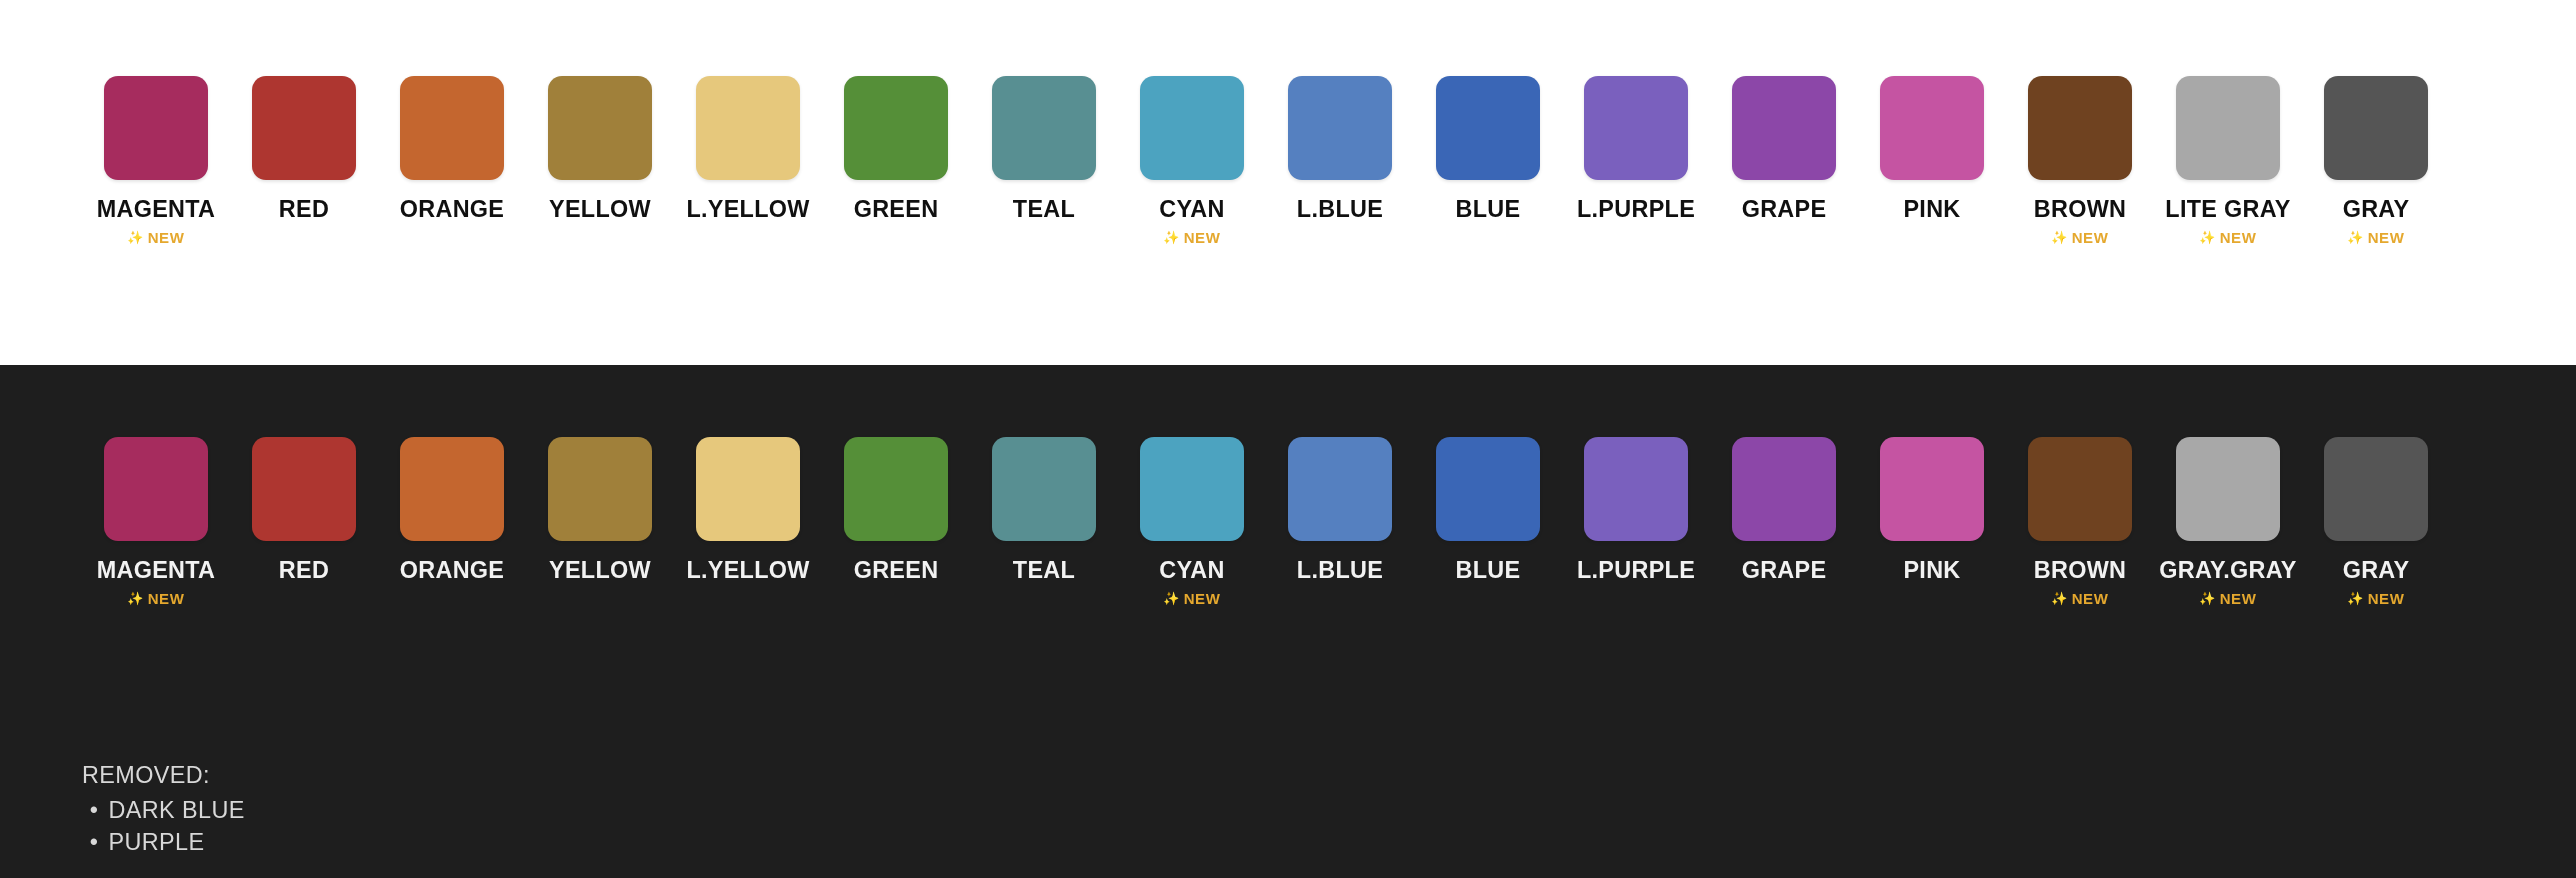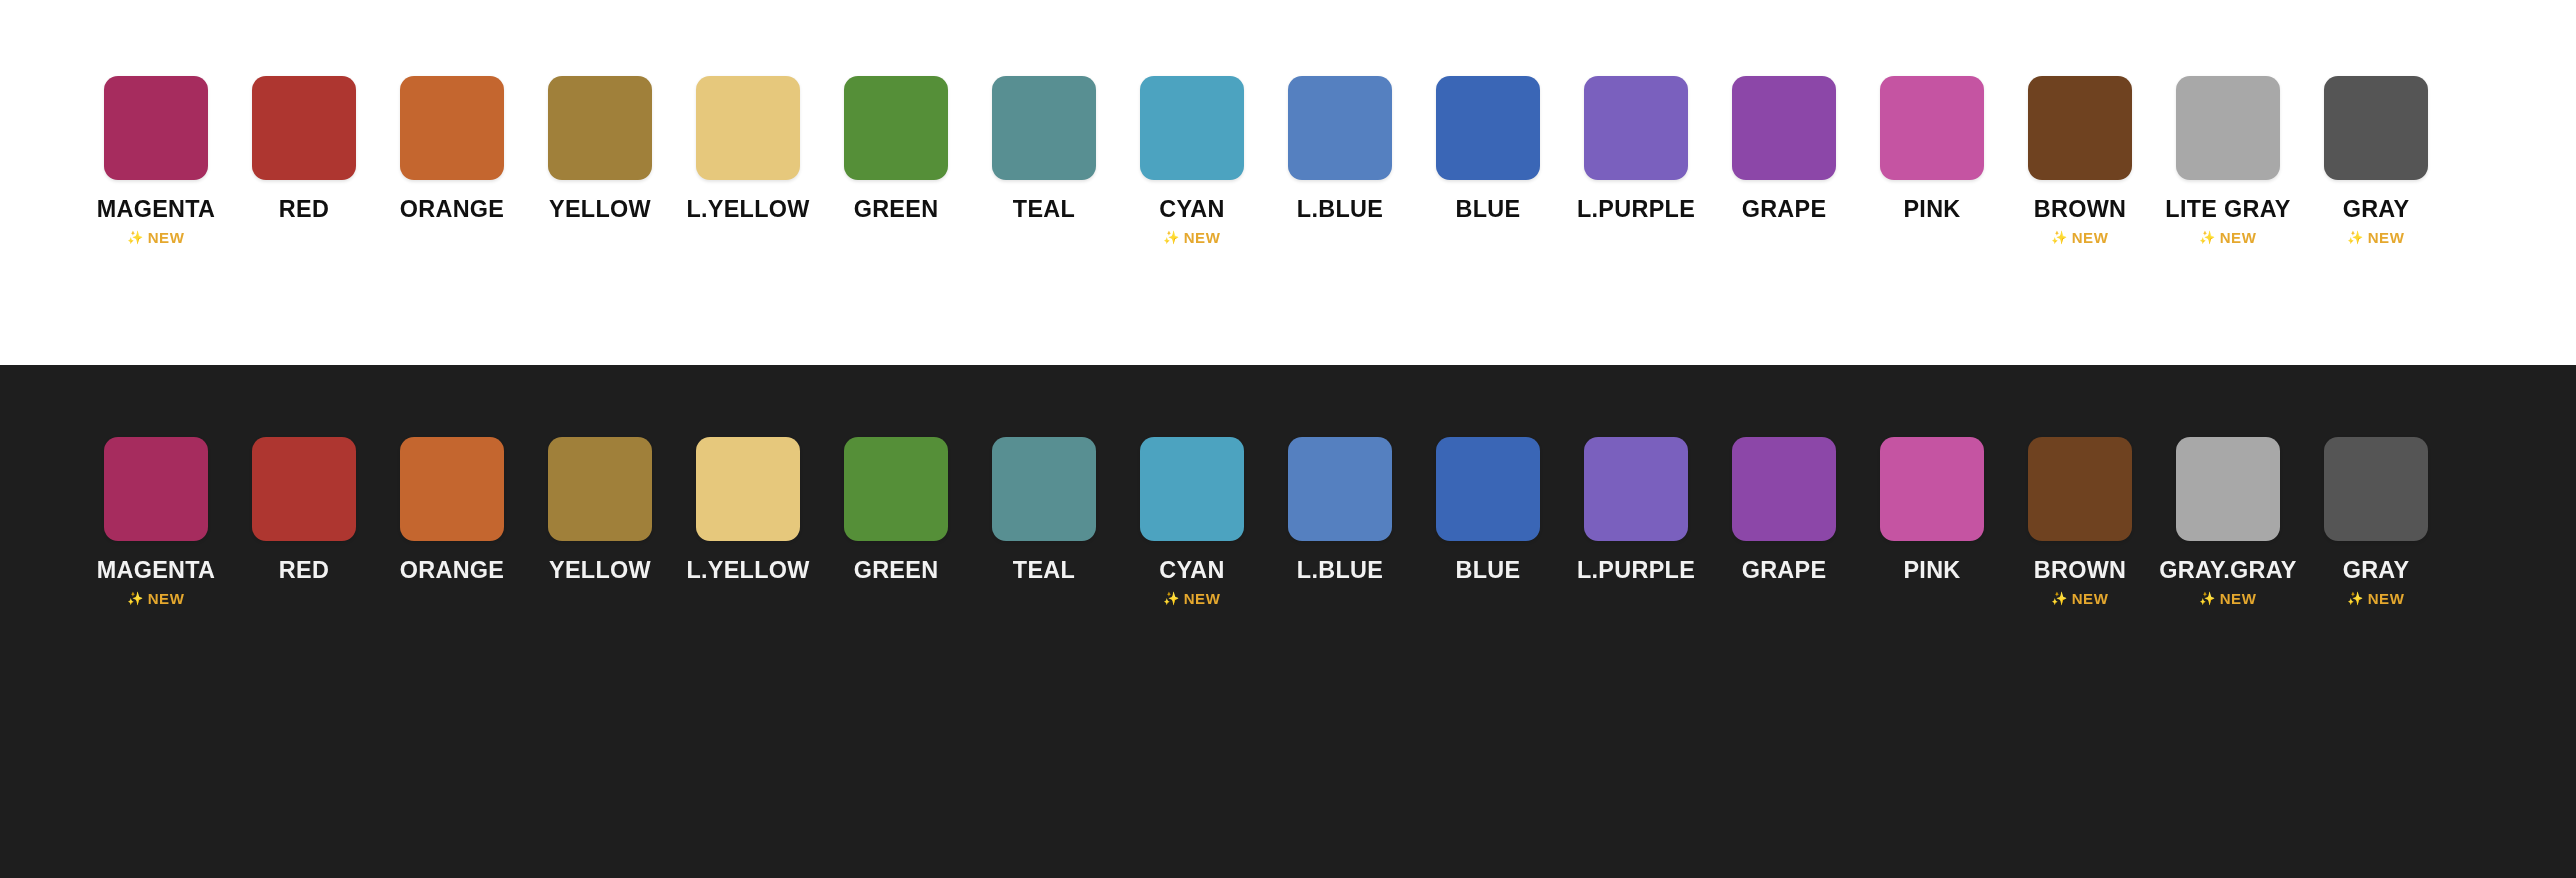--- a/index.html
+++ b/index.html
@@ -380,14 +380,21 @@
       <div class="swatch-cell">
         <div class="swatch-chip" style="background: rgb(85, 85, 85);"></div>
         <div class="swatch-label">GRAY</div>
         <div class="new-badge">
           <span class="sparkle-icon">✨</span>
           <span>NEW</span>
         </div>
       </div>
     </div>
 
+  <div class="removed-block">
+    <div class="removed-title">REMOVED:</div>
+    <ul class="removed-list" id="removed-list">
+        <li>DARK BLUE</li>
+        <li>PURPLE</li>
+      </ul>
+  </div>
 </section>
 
 
 </body></html>

